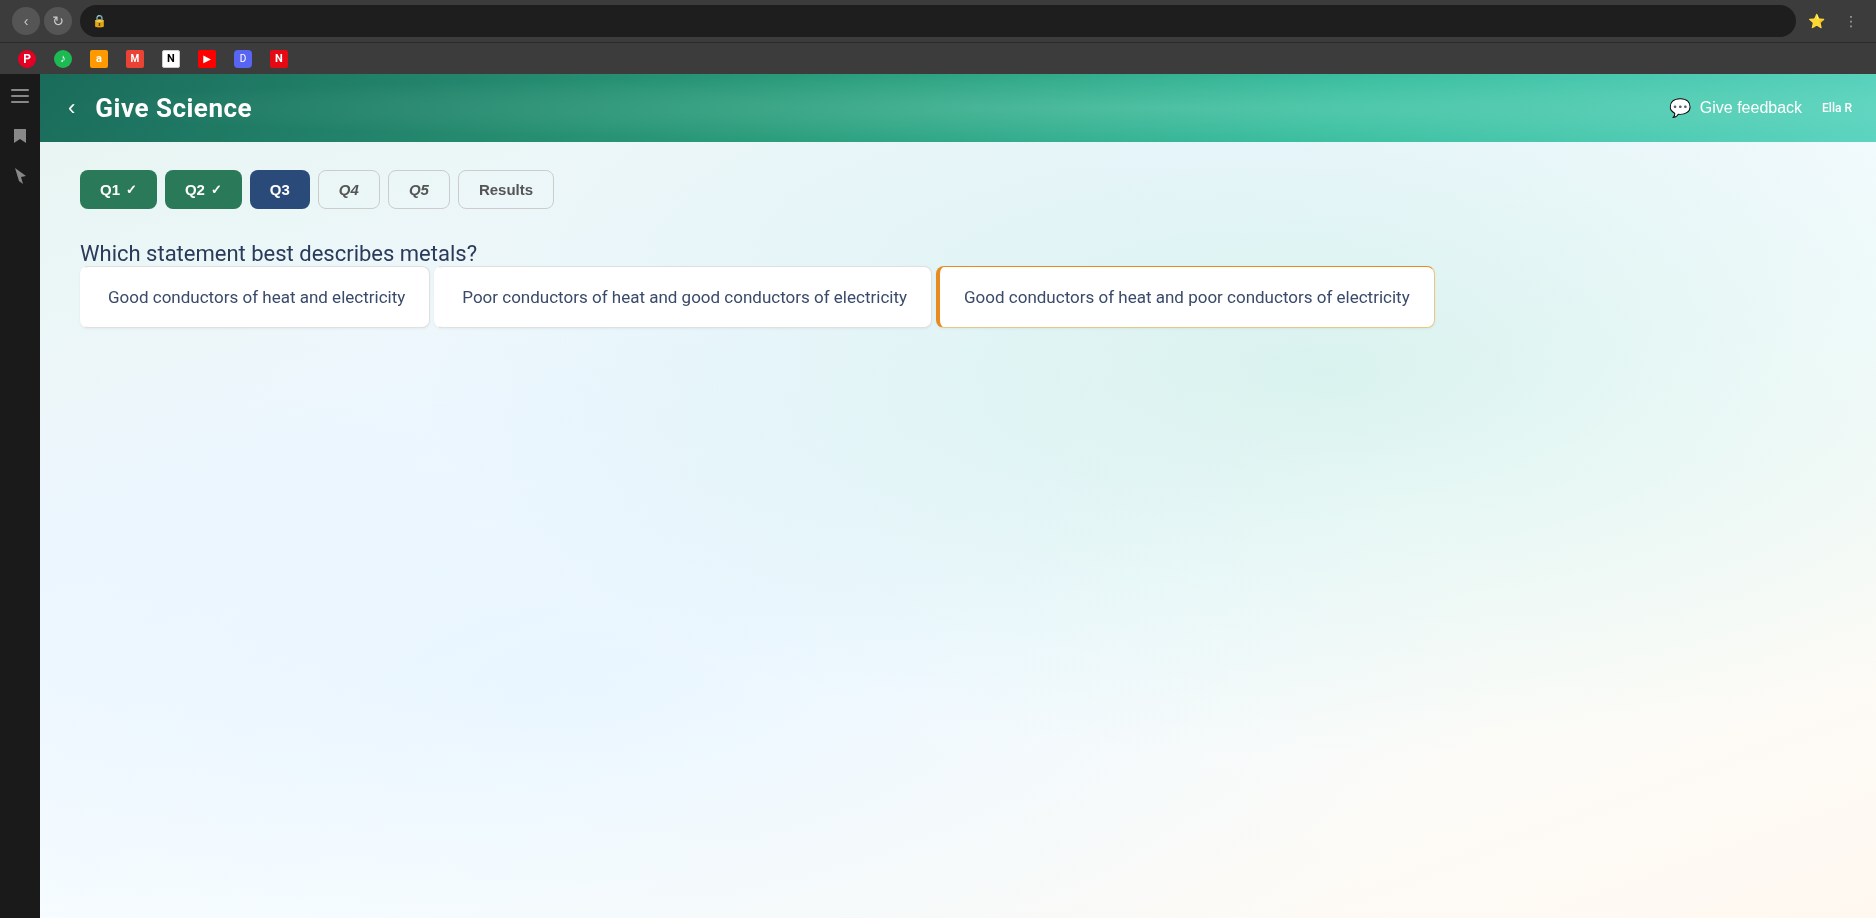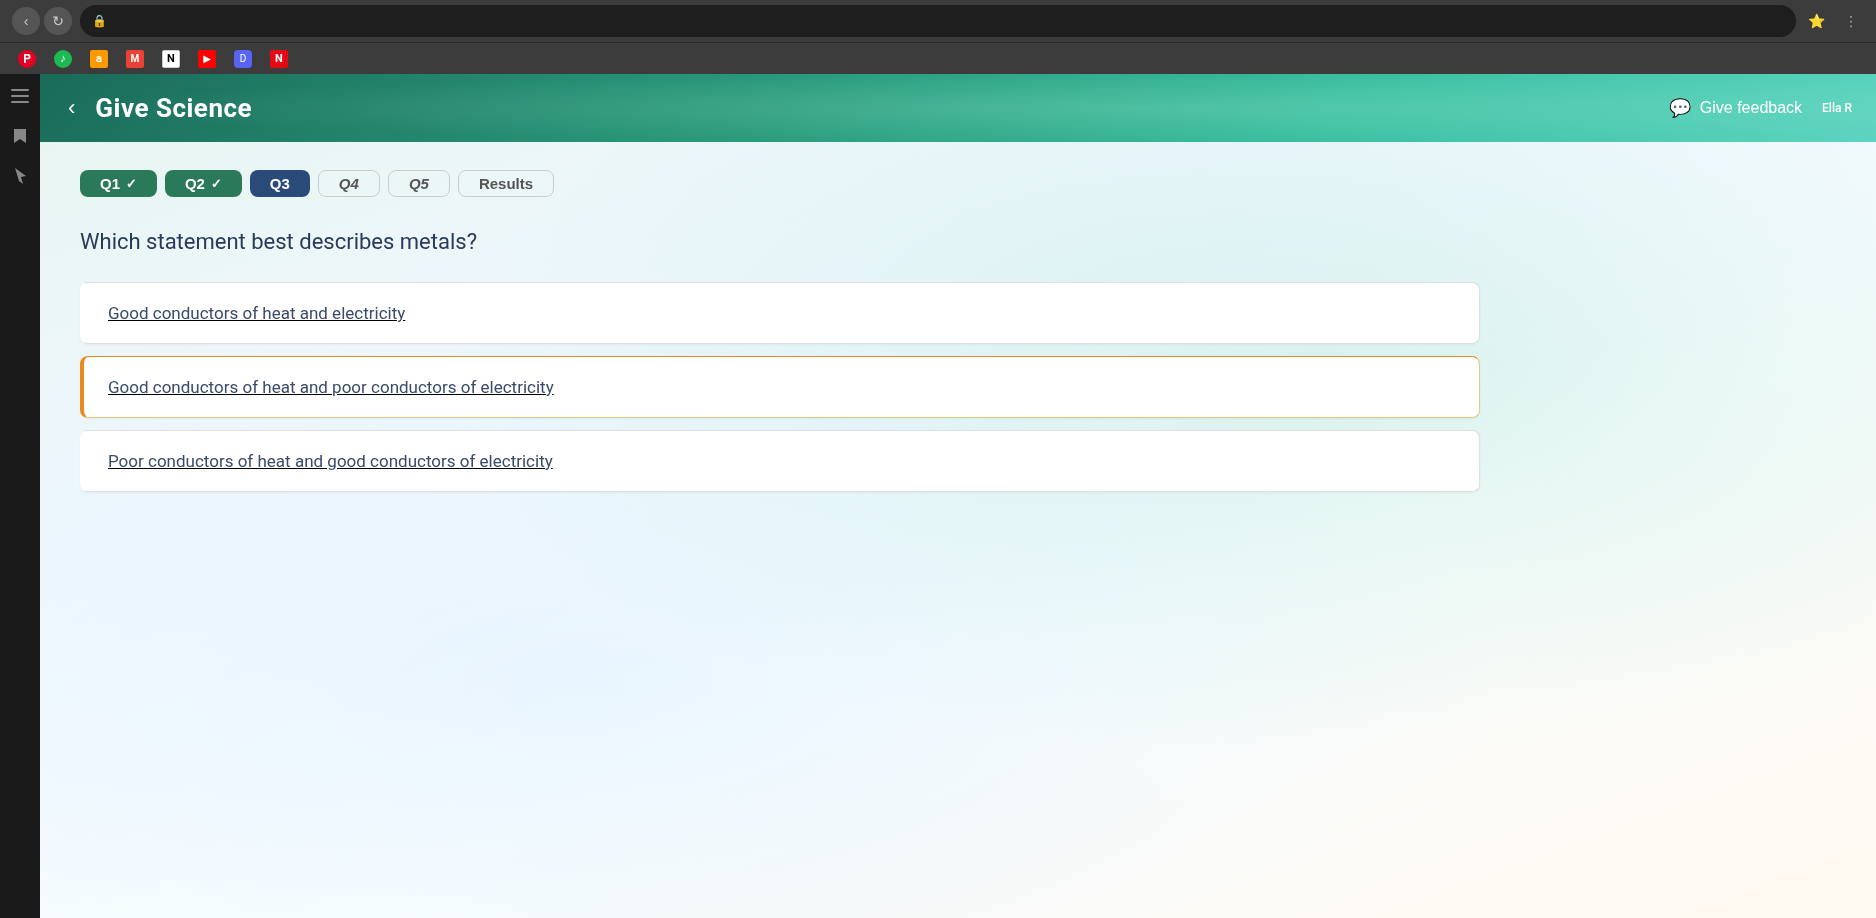--- a/index.html
+++ b/index.html
@@ -262,21 +262,21 @@
     
     .question-tabs {
       display: flex;
       gap: 8px;
       margin-bottom: 32px;
       position: relative;
       z-index: 1;
     }
 
     .tab-btn {
-      padding: 4px 20px;
+      padding: 10px 20px;
       border-radius: 8px;
       border: none;
       font-size: 15px;
       font-weight: 600;
       cursor: pointer;
       display: flex;
       align-items: center;
       gap: 6px;
       transition: all 0.15s;
     }
@@ -307,34 +307,32 @@
 
     .checkmark {
       font-size: 13px;
     }
 
     
     .question-text {
       font-size: 22px;
       color: #2a3a5a;
       font-weight: 400;
-      margin-bottom: 28px;
       position: relative;
       z-index: 1;
     }
 
     
     .answer-options {
       display: flex;
-      flex-direction: column;
-      gap: 12px;
+      flex-direction: row;
+      gap: 4px;
       position: relative;
       z-index: 1;
       max-width: 1400px;
-      text-decoration: underline;
     }
 
     .answer-option {
       background: white;
       border: 1px solid #e0e0e0;
       border-radius: 8px;
       padding: 20px 24px;
       font-size: 17px;
       color: #3a4a6a;
       cursor: pointer;
@@ -459,22 +457,22 @@
           <span>Results</span>
         </button>
       </div>
 
       <p class="question-text">Which statement best describes metals?</p>
 
       <div class="answer-options">
         <div class="answer-option">
           <span>Good conductors of heat and electricity</span>
         </div>
+        <div class="answer-option">
+          <span>Poor conductors of heat and good conductors of electricity</span>
+        </div>
         <div class="answer-option option-orange">
           <span>Good conductors of heat and poor conductors of electricity</span>
         </div>
-        <div class="answer-option">
-          <span>Poor conductors of heat and good conductors of electricity</span>
-        </div>
       </div>
     </div>
   </div>
 </div>
 
 </body></html>

